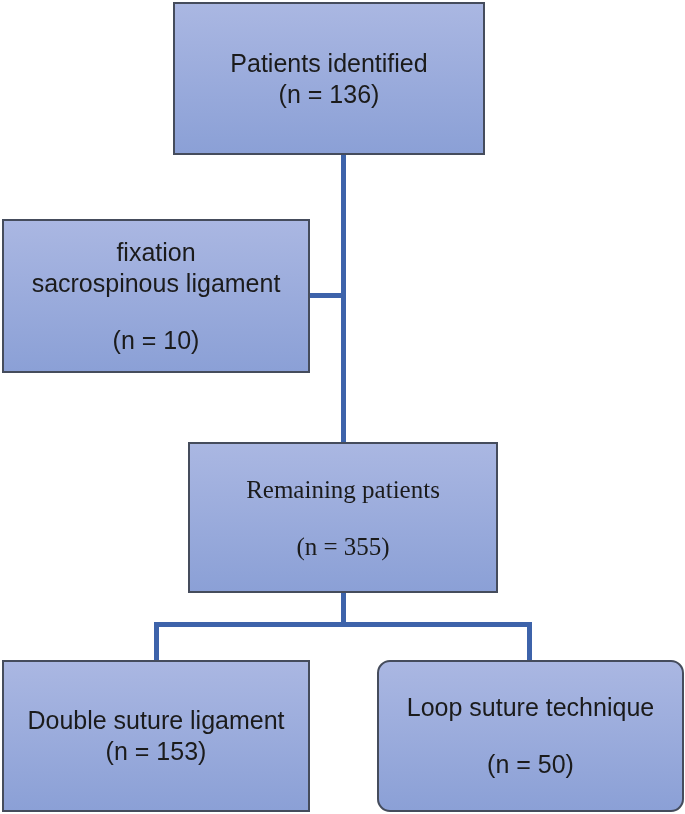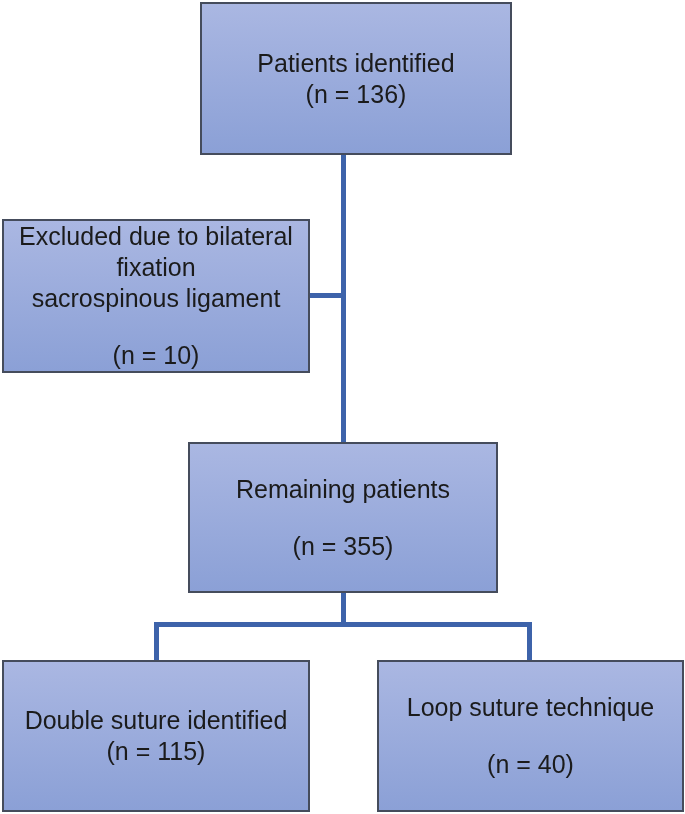--- a/index.html
+++ b/index.html
@@ -35,25 +35,25 @@
     padding: 0 2px;
   }
   .box .line { width: 100%; }
   .box .n-line { width: 100%; }
   .box .n-line.gap { margin-top: 26px; }
   .connector {
     position: absolute;
     background: var(--connector);
   }
   
-  .box-patients   { left: 200px; top: 2px;   width: 312px; height: 153px; }
+  .box-patients   { left: 173px; top: 2px;   width: 312px; height: 153px; }
   .box-excluded   { left: 2px;   top: 219px; width: 308px; height: 154px; }
-  .box-remaining  { left: 188px; top: 442px; width: 310px; height: 151px; }
+  .box-remaining  { left: 188px; top: 442px; width: 310px; height: 151px; font-family: Liberation Serif, serif; }
   .box-double     { left: 2px;   top: 660px; width: 308px; height: 152px; }
-  .box-loop       { left: 377px; top: 660px; width: 307px; height: 152px; }
+  .box-loop       { left: 377px; top: 660px; width: 307px; height: 152px; border-radius: 13px; }
   
   .conn-v1 { left: 341px; top: 154px; width: 5px;   height: 289px; }
   .conn-h1 { left: 310px; top: 293px; width: 36px;  height: 5px; }
   .conn-v2 { left: 341px; top: 592px; width: 5px;   height: 35px; }
   .conn-h2 { left: 154px; top: 622px; width: 378px; height: 5px; }
   .conn-v3 { left: 154px; top: 622px; width: 5px;   height: 39px; }
   .conn-v4 { left: 527px; top: 622px; width: 5px;   height: 39px; }
 </style>
 </head>
 <body>
@@ -66,34 +66,33 @@
   <div class="connector conn-h2"></div>
   <div class="connector conn-v3"></div>
   <div class="connector conn-v4"></div>
 
   <div class="box box-patients">
     <div class="line">Patients identified</div>
     <div class="n-line">(n = 136)</div>
   </div>
 
   <div class="box box-excluded">
-    <div class="line">Excluded due to bilateral</div>
     <div class="line">fixation</div>
     <div class="line">sacrospinous ligament</div>
     <div class="n-line gap">(n = 10)</div>
   </div>
 
   <div class="box box-remaining">
     <div class="line">Remaining patients</div>
     <div class="n-line gap">(n = 355)</div>
   </div>
 
   <div class="box box-double">
-    <div class="line">Double suture identified</div>
-    <div class="n-line">(n = 115)</div>
+    <div class="line">Double suture ligament</div>
+    <div class="n-line">(n = 153)</div>
   </div>
 
   <div class="box box-loop">
     <div class="line">Loop suture technique</div>
-    <div class="n-line gap">(n = 40)</div>
+    <div class="n-line gap">(n = 50)</div>
   </div>
 
 </div>
 
 </body></html>

